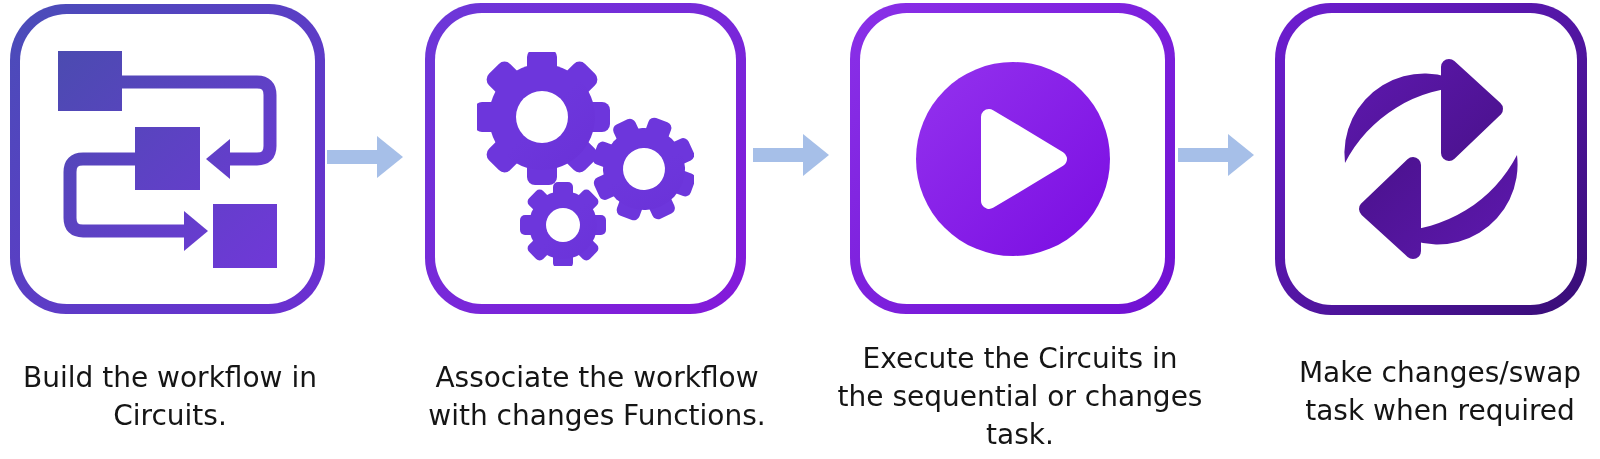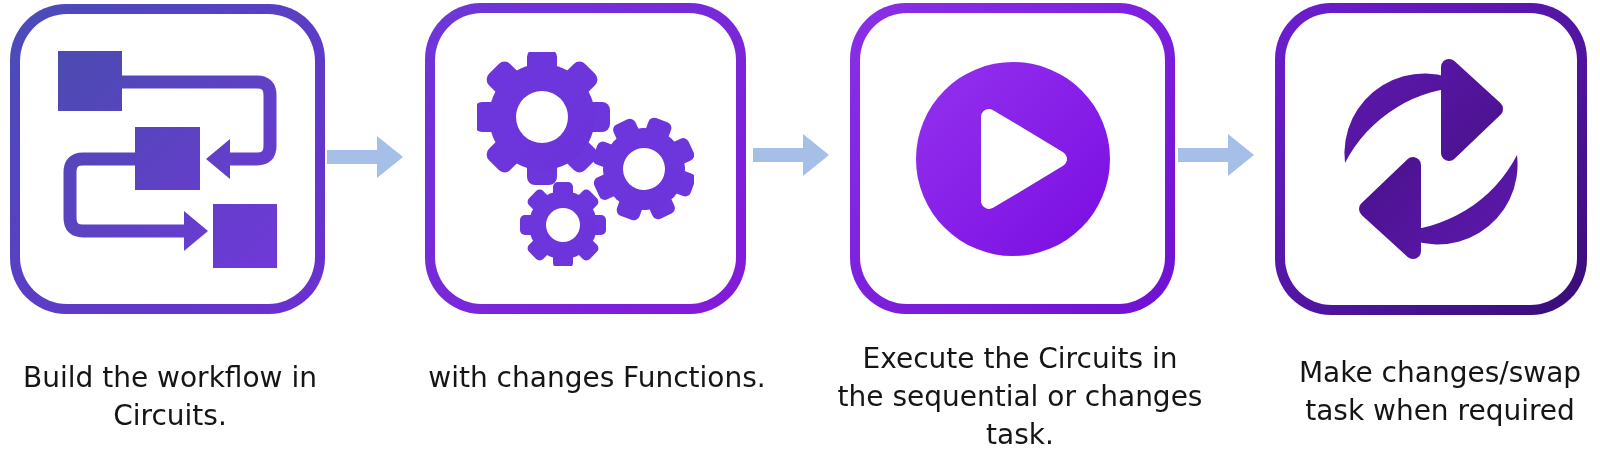--- a/index.html
+++ b/index.html
@@ -155,20 +155,21 @@
         </g>
       </svg>
     </div>
   </div>
 
   <div class="caption cap1">
     <div>Build the workflow in</div>
     <div>Circuits.</div>
   </div>
   <div class="caption cap2">
+    <div>Associate the workflow</div>
     <div>with changes Functions.</div>
   </div>
   <div class="caption cap3">
     <div>Execute the Circuits in</div>
     <div>the sequential or changes</div>
     <div>task.</div>
   </div>
   <div class="caption cap4">
     <div>Make changes/swap</div>
     <div>task when required</div>

